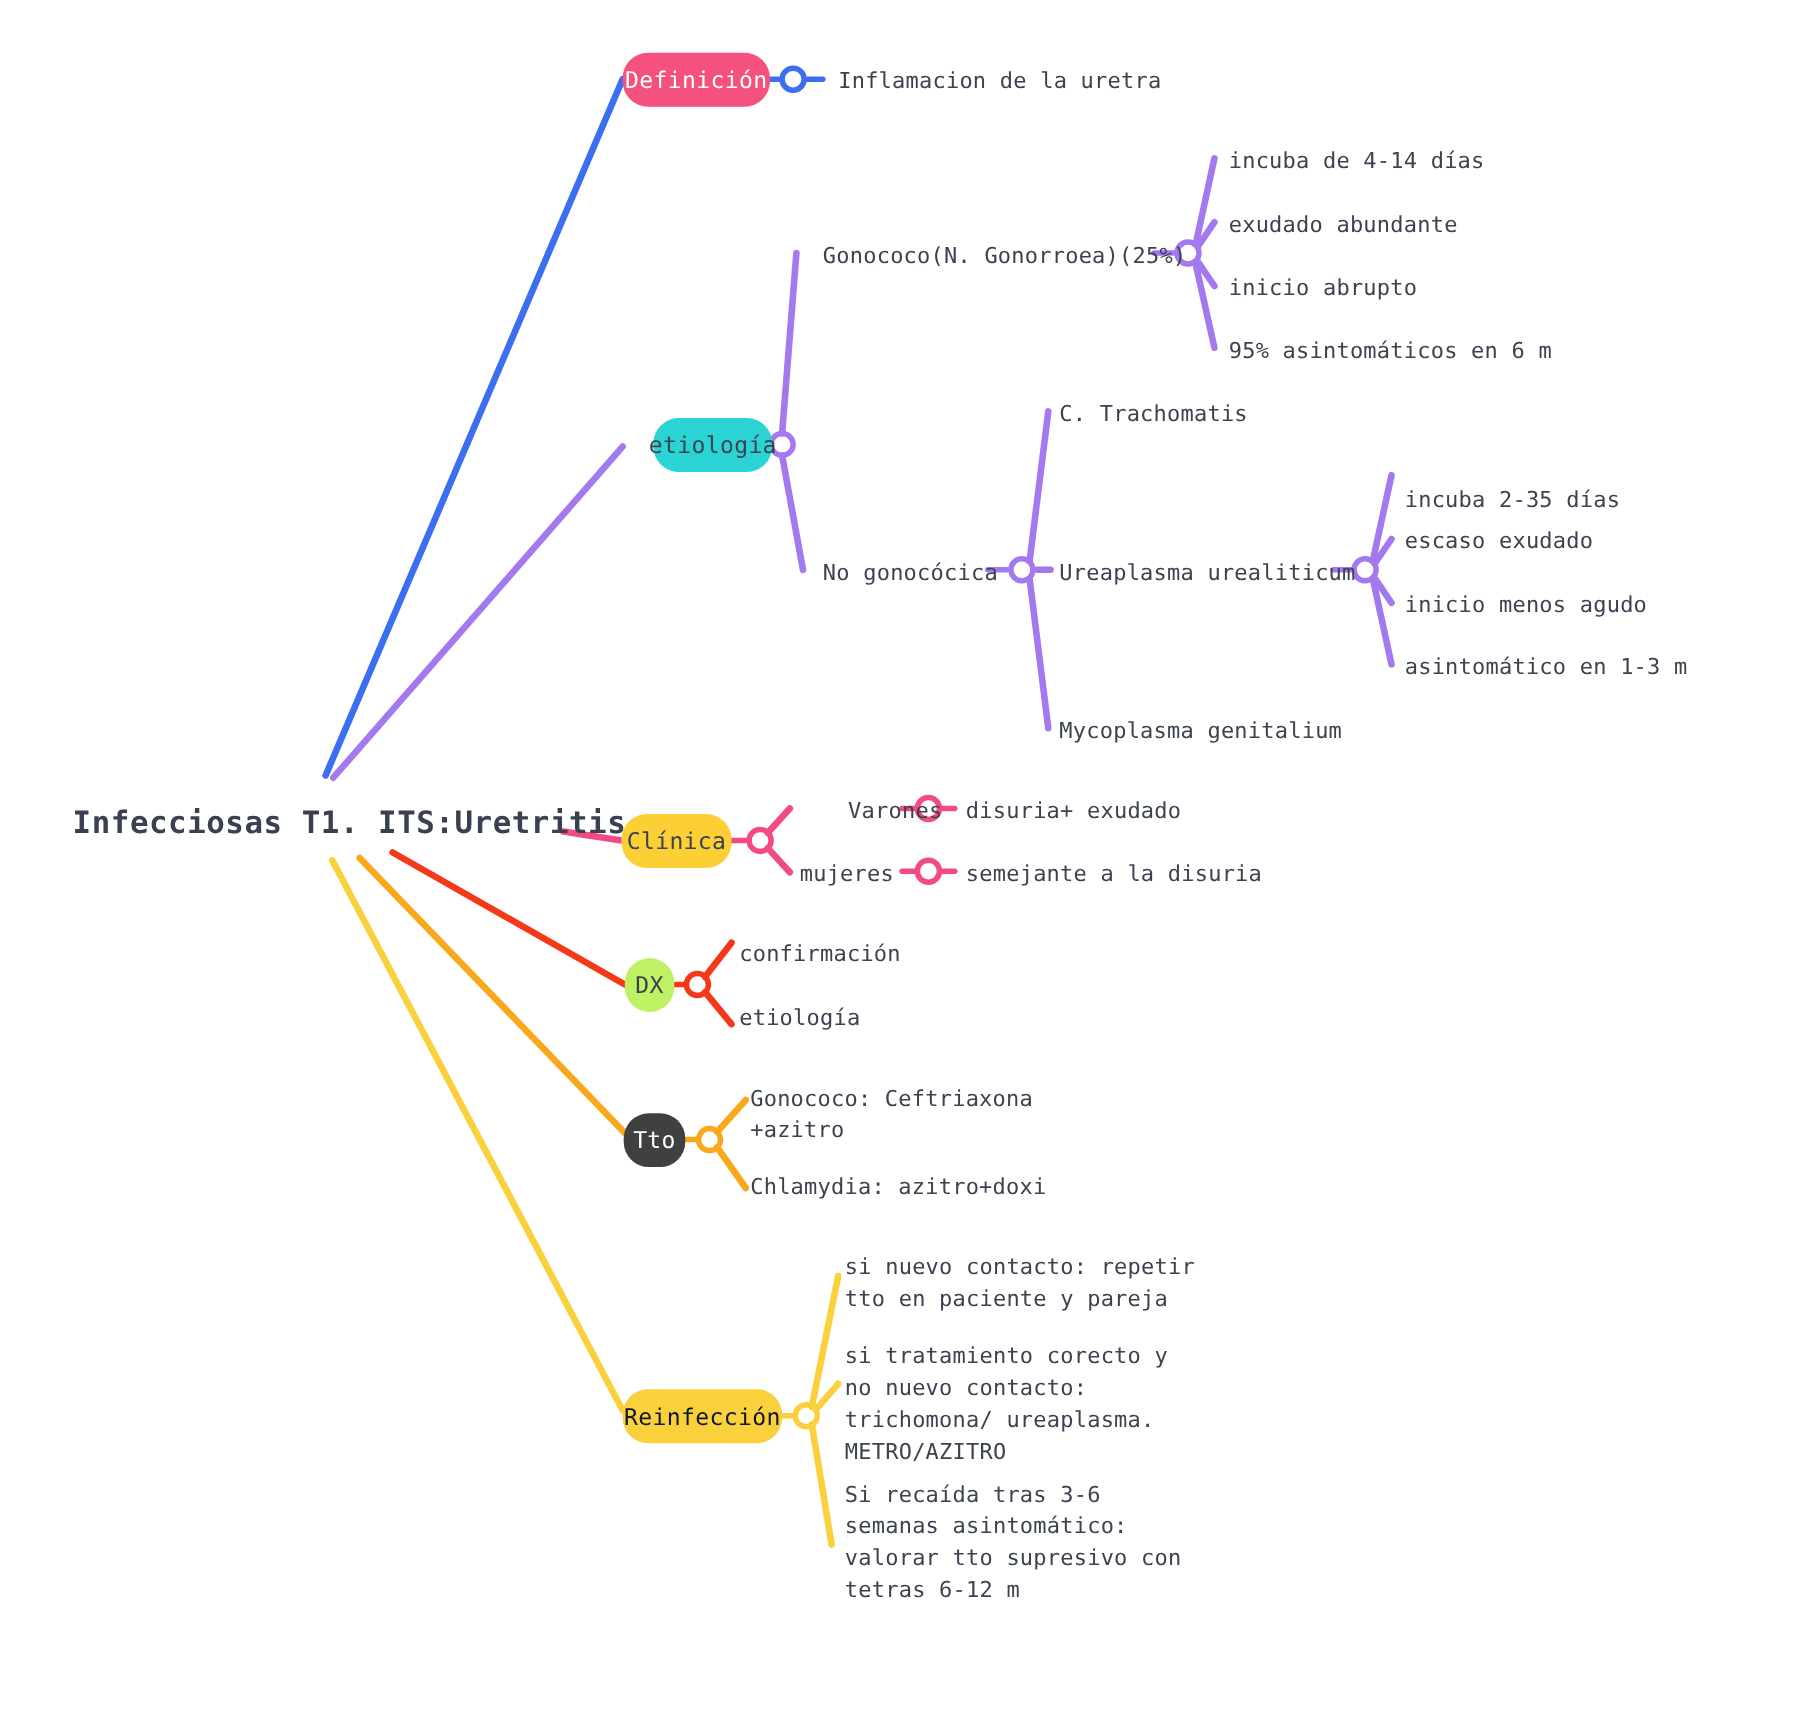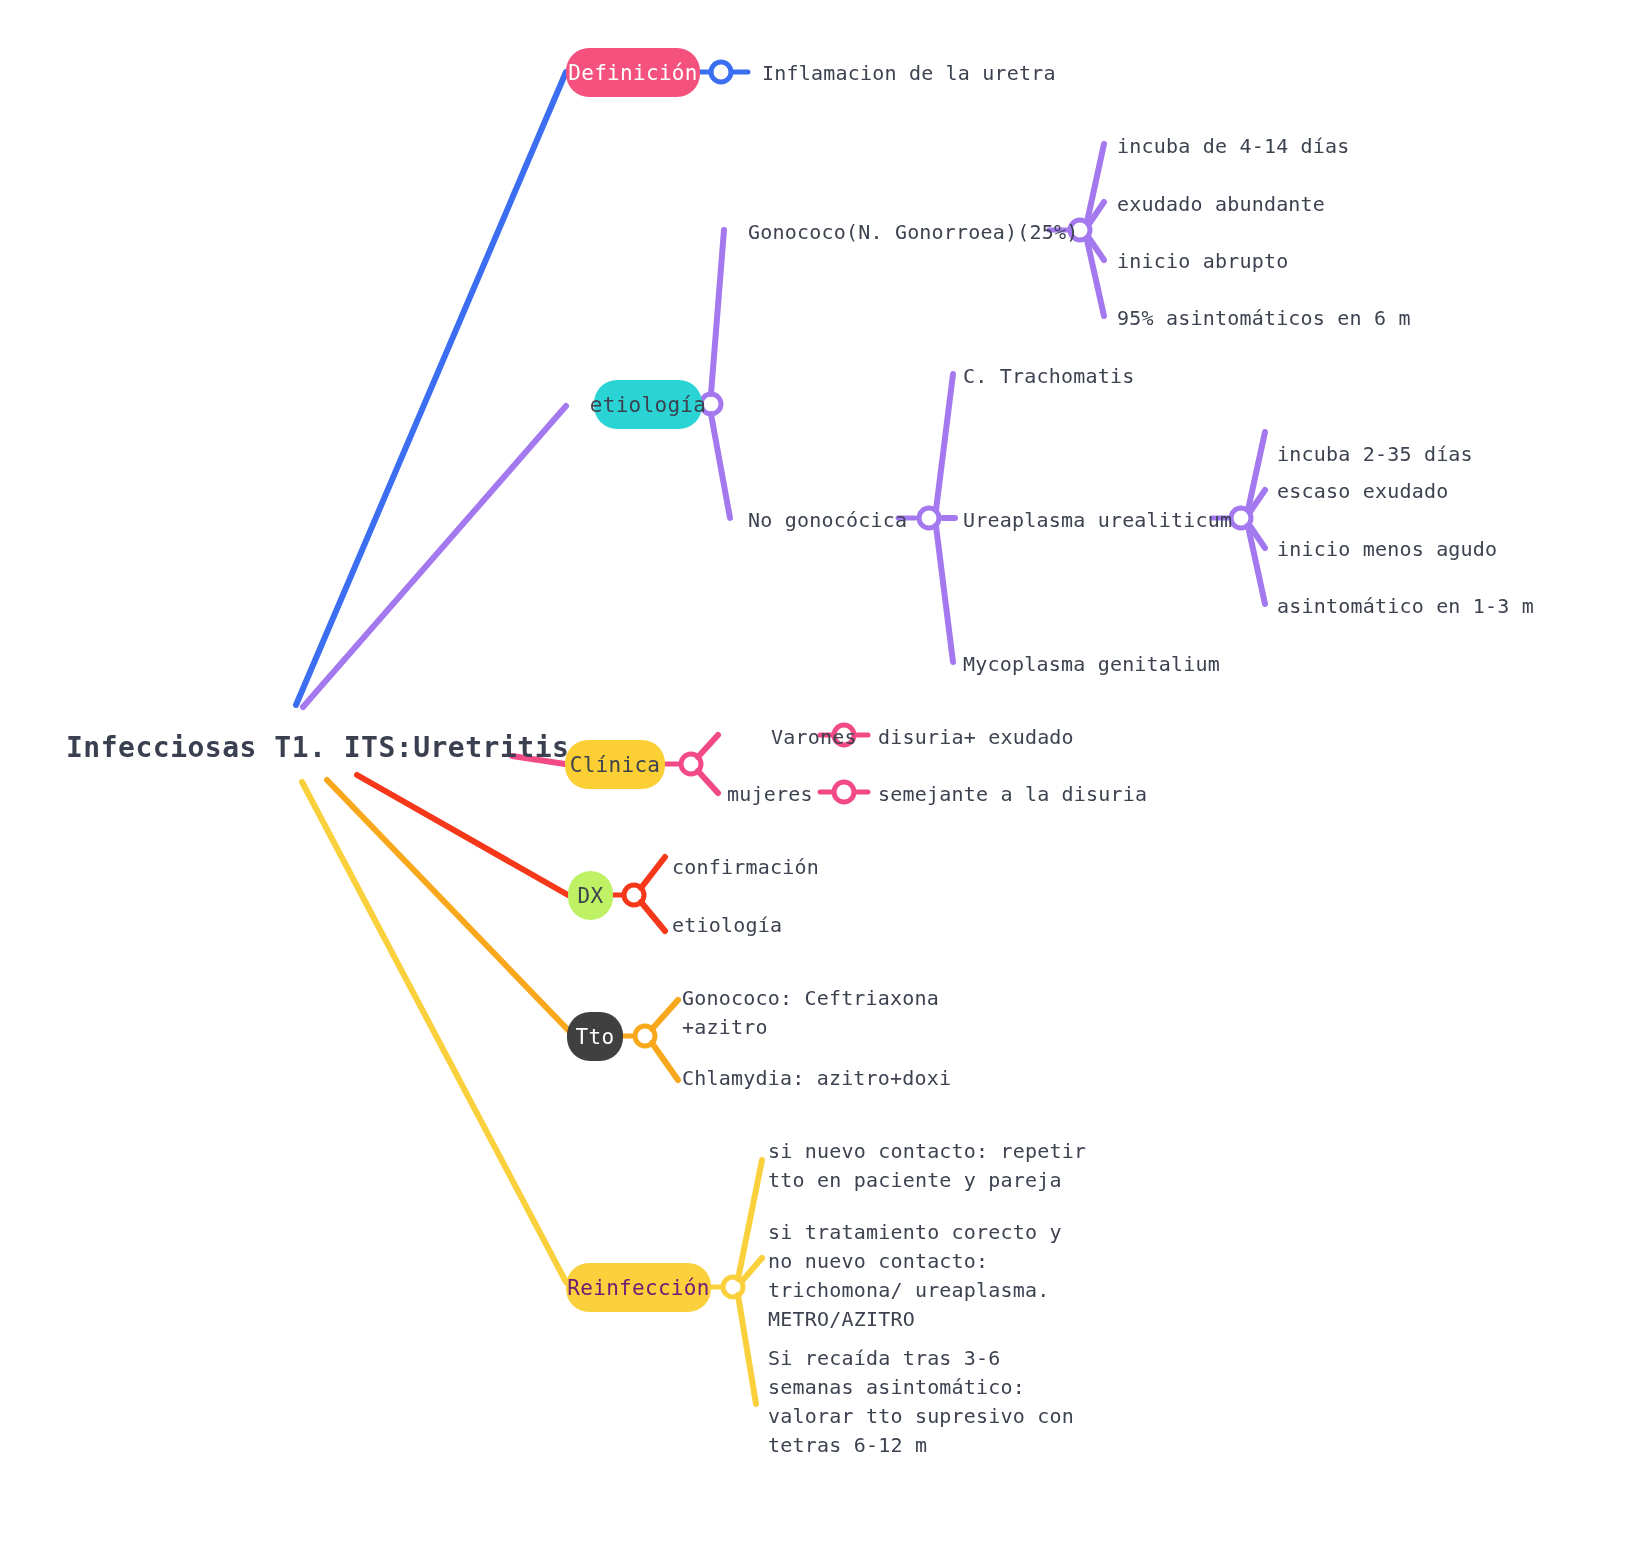--- a/index.html
+++ b/index.html
@@ -131,21 +131,21 @@
 <div class="chip" style="left:566px; top:48px; width:134px; height:49px; background:#f4517e; color:#ffffff;">Definición</div>
 
 <div class="chip" style="left:594px; top:380px; width:108px; height:49px; background:#2ad4d4; color:#3c4250;">etiología</div>
 
 <div class="chip" style="left:565px; top:740px; width:100px; height:49px; background:#fcd034; color:#3c4250;">Clínica</div>
 
 <div class="chip" style="left:568px; top:871px; width:45px; height:49px; background:#bef264; color:#3c4250;">DX</div>
 
 <div class="chip" style="left:567px; top:1012px; width:56px; height:49px; background:#404040; color:#ffffff;">Tto</div>
 
-<div class="chip" style="left:566px; top:1263px; width:145px; height:49px; background:#fad03c; color:#701a75;">Reinfección</div>
+<div class="chip" style="left:566px; top:1263px; width:145px; height:49px; background:#fad03c; color:#0f172a;">Reinfección</div>
 
 <div class="node-label leaf" style="left:762px; top:60px;">Inflamacion de la uretra</div>
 
 <div class="node-label leaf" style="left:748px; top:219px;">Gonococo(N. Gonorroea)(25%)</div>
 
 <div class="node-label leaf" style="left:1117px; top:133px;">incuba de 4-14 días</div>
 <div class="node-label leaf" style="left:1117px; top:191px;">exudado abundante</div>
 <div class="node-label leaf" style="left:1117px; top:248px;">inicio abrupto</div>
 <div class="node-label leaf" style="left:1117px; top:305px;">95% asintomáticos en 6 m</div>
 

